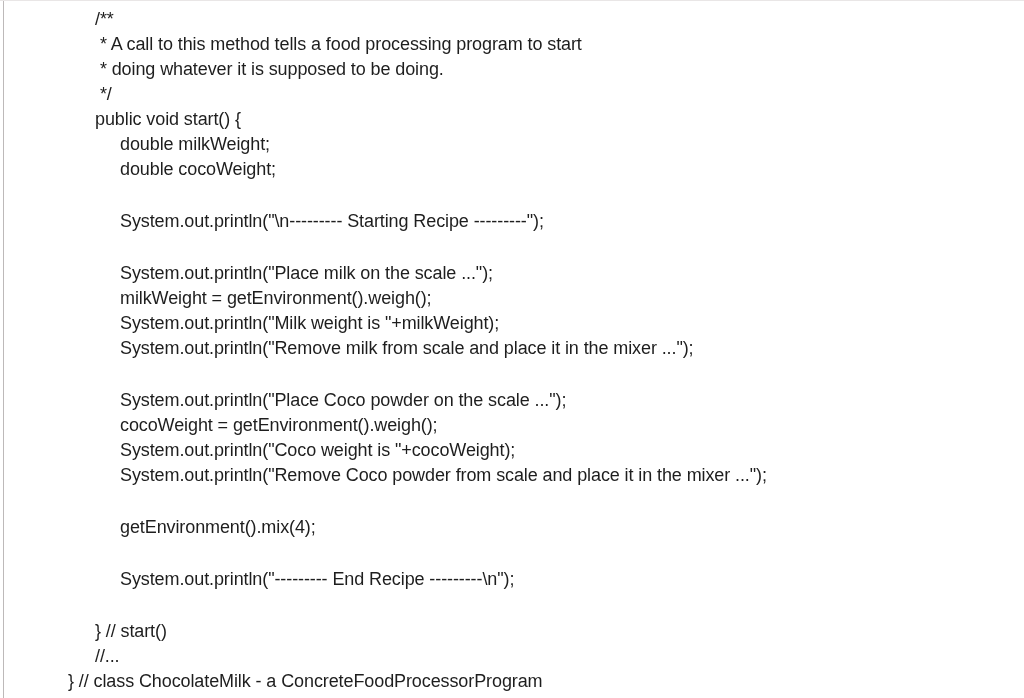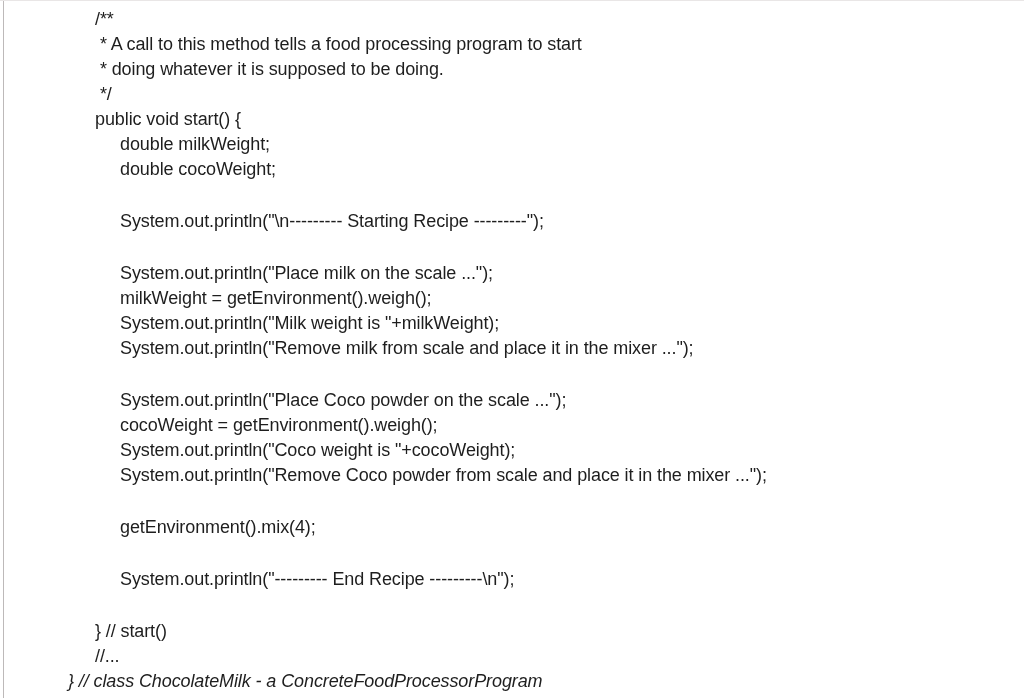--- a/index.html
+++ b/index.html
@@ -39,21 +39,21 @@
     letter-spacing: -0.1px;
     color: #1e1e1e;
     white-space: pre;
   }
   .line {
     height: 25px;
   }
   .line.blank {
     height: 27px;
   }
-  .ind-0 { padding-left: 0; font-style: italic; }
+  .ind-0 { padding-left: 0; }
   .ind-1 { padding-left: 27px; }
   .ind-2 { padding-left: 52px; }
 </style>
 </head>
 <body>
 
 <div class="page">
   <div class="code"><div class="line ind-1">/**</div><div class="line ind-1"> * A call to this method tells a food processing program to start</div><div class="line ind-1"> * doing whatever it is supposed to be doing.</div><div class="line ind-1"> */</div><div class="line ind-1">public void start() {</div><div class="line ind-2">double milkWeight;</div><div class="line ind-2">double cocoWeight;</div><div class="line ind-0 blank"></div><div class="line ind-2">System.out.println("\n--------- Starting Recipe ---------");</div><div class="line ind-0 blank"></div><div class="line ind-2">System.out.println("Place milk on the scale ...");</div><div class="line ind-2">milkWeight = getEnvironment().weigh();</div><div class="line ind-2">System.out.println("Milk weight is "+milkWeight);</div><div class="line ind-2">System.out.println("Remove milk from scale and place it in the mixer ...");</div><div class="line ind-0 blank"></div><div class="line ind-2">System.out.println("Place Coco powder on the scale ...");</div><div class="line ind-2">cocoWeight = getEnvironment().weigh();</div><div class="line ind-2">System.out.println("Coco weight is "+cocoWeight);</div><div class="line ind-2">System.out.println("Remove Coco powder from scale and place it in the mixer ...");</div><div class="line ind-0 blank"></div><div class="line ind-2">getEnvironment().mix(4);</div><div class="line ind-0 blank"></div><div class="line ind-2">System.out.println("--------- End Recipe ---------\n");</div><div class="line ind-0 blank"></div><div class="line ind-1">} // start()</div><div class="line ind-1">//...</div><div class="line ind-0">} // class ChocolateMilk - a ConcreteFoodProcessorProgram</div></div>
 </div>
 

